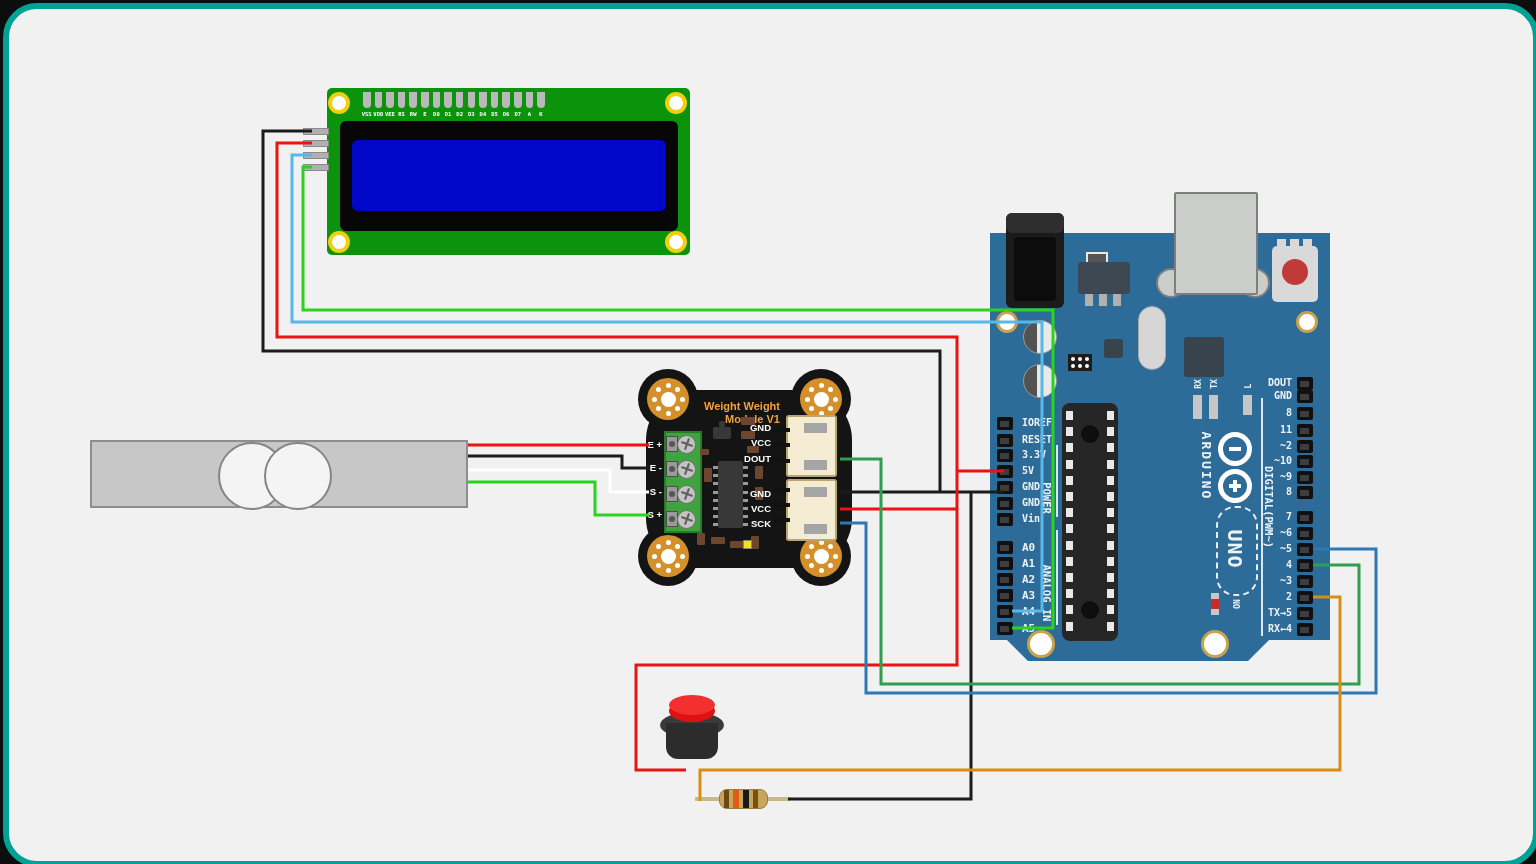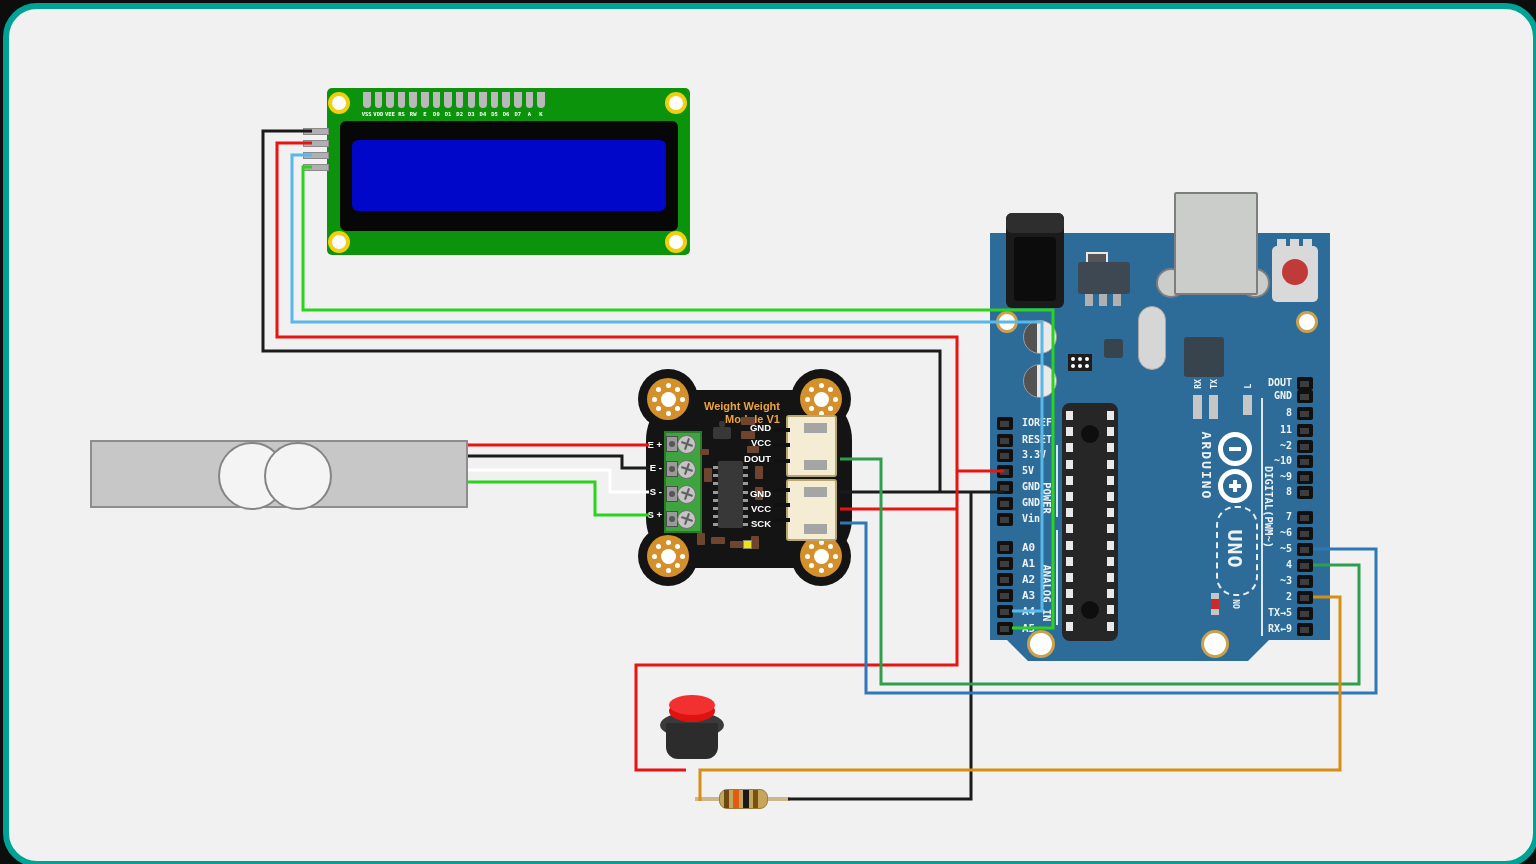--- a/index.html
+++ b/index.html
@@ -545,14 +545,14 @@
       <div class="pinsq-in" style="width: 9px; height: 6px; position: absolute;"></div>
     </div>
     <div class="hlabel" style="left: 1232px; top: 591px; width: 60px; text-align: right;">2</div>
     <div class="pinsq" style="left: 1297px; top: 606.5px; width: 16px; height: 13px; position: absolute;">
       <div class="pinsq-in" style="width: 9px; height: 6px; position: absolute;"></div>
     </div>
     <div class="hlabel" style="left: 1232px; top: 607px; width: 60px; text-align: right;">TX→5</div>
     <div class="pinsq" style="left: 1297px; top: 622.5px; width: 16px; height: 13px; position: absolute;">
       <div class="pinsq-in" style="width: 9px; height: 6px; position: absolute;"></div>
     </div>
-    <div class="hlabel" style="left: 1232px; top: 623px; width: 60px; text-align: right;">RX←9</div>
+    <div class="hlabel" style="left: 1232px; top: 623px; width: 60px; text-align: right;">RX←4</div>
   </div>
 
 </body></html>

